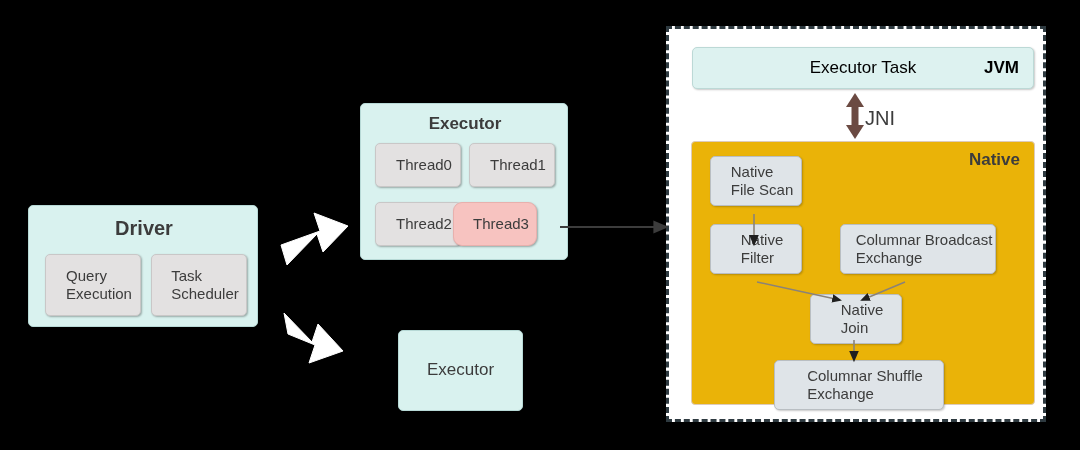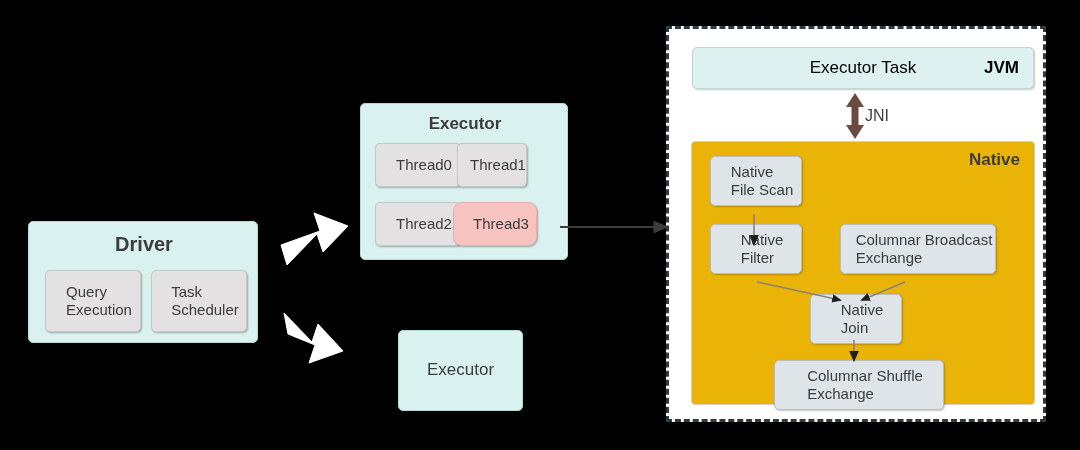--- a/index.html
+++ b/index.html
@@ -98,41 +98,41 @@
     position: absolute;
     left: 0; top: 0;
     width: 1080px;
     height: 450px;
     pointer-events: none;
   }
 
   
   .jni-label {
     position: absolute;
-    font-size: 16px;
+    font-size: 20px;
     color: #3c3c3c;
   }
 </style>
 </head>
 <body>
 
 <div id="canvas">
 
-  <div class="node teal-box" style="left:28px; top:205px; width:230px; height:122px; display:block;margin-top:16px;">
+  <div class="node teal-box" style="left:28px; top:205px; width:230px; height:122px; display:block;">
     <div class="node title-lg bold" style="left:0; top:8px; width:230px; height:28px;">Driver</div>
     <div class="node grey-box label-sm" style="left:122px; top:48px; width:96px; height:62px;">Task
 Scheduler</div>
     <div class="node grey-box label-sm" style="left:16px; top:48px; width:96px; height:62px;">Query
 Execution</div>
   </div>
 
   <div class="node teal-box" style="left:360px; top:103px; width:208px; height:157px; display:block;">
     <div class="node title-md bold" style="left:0; top:7px; width:208px; height:26px;">Executor</div>
     <div class="node grey-box label-sm" style="left:14px; top:39px; width:86px; height:44px;">Thread0</div>
-    <div class="node grey-box label-sm" style="left:96px; top:39px; width:70px; height:44px;">Thread1</div>
+    <div class="node grey-box label-sm" style="left:108px; top:39px; width:86px; height:44px;">Thread1</div>
     <div class="node grey-box label-sm" style="left:14px; top:98px; width:86px; height:44px;">Thread2</div>
     <div class="node red-box label-sm" style="left:92px; top:98px; width:84px; height:44px;border-radius:9px;">Thread3</div>
   </div>
 
   <div class="node teal-box title-md" style="left:398px; top:330px; width:125px; height:81px;">Executor</div>
 
   <div class="dashed-panel" style="left:666px; top:26px; width:380px; height:396px;">
 
     <div class="task-bar" style="position:absolute; left:23px; top:18px; width:340px; height:40px;">
       <div style="position:absolute; left:0; top:0; width:340px; height:40px; display:flex; align-items:center; justify-content:center;" class="title-md">Executor Task</div>

